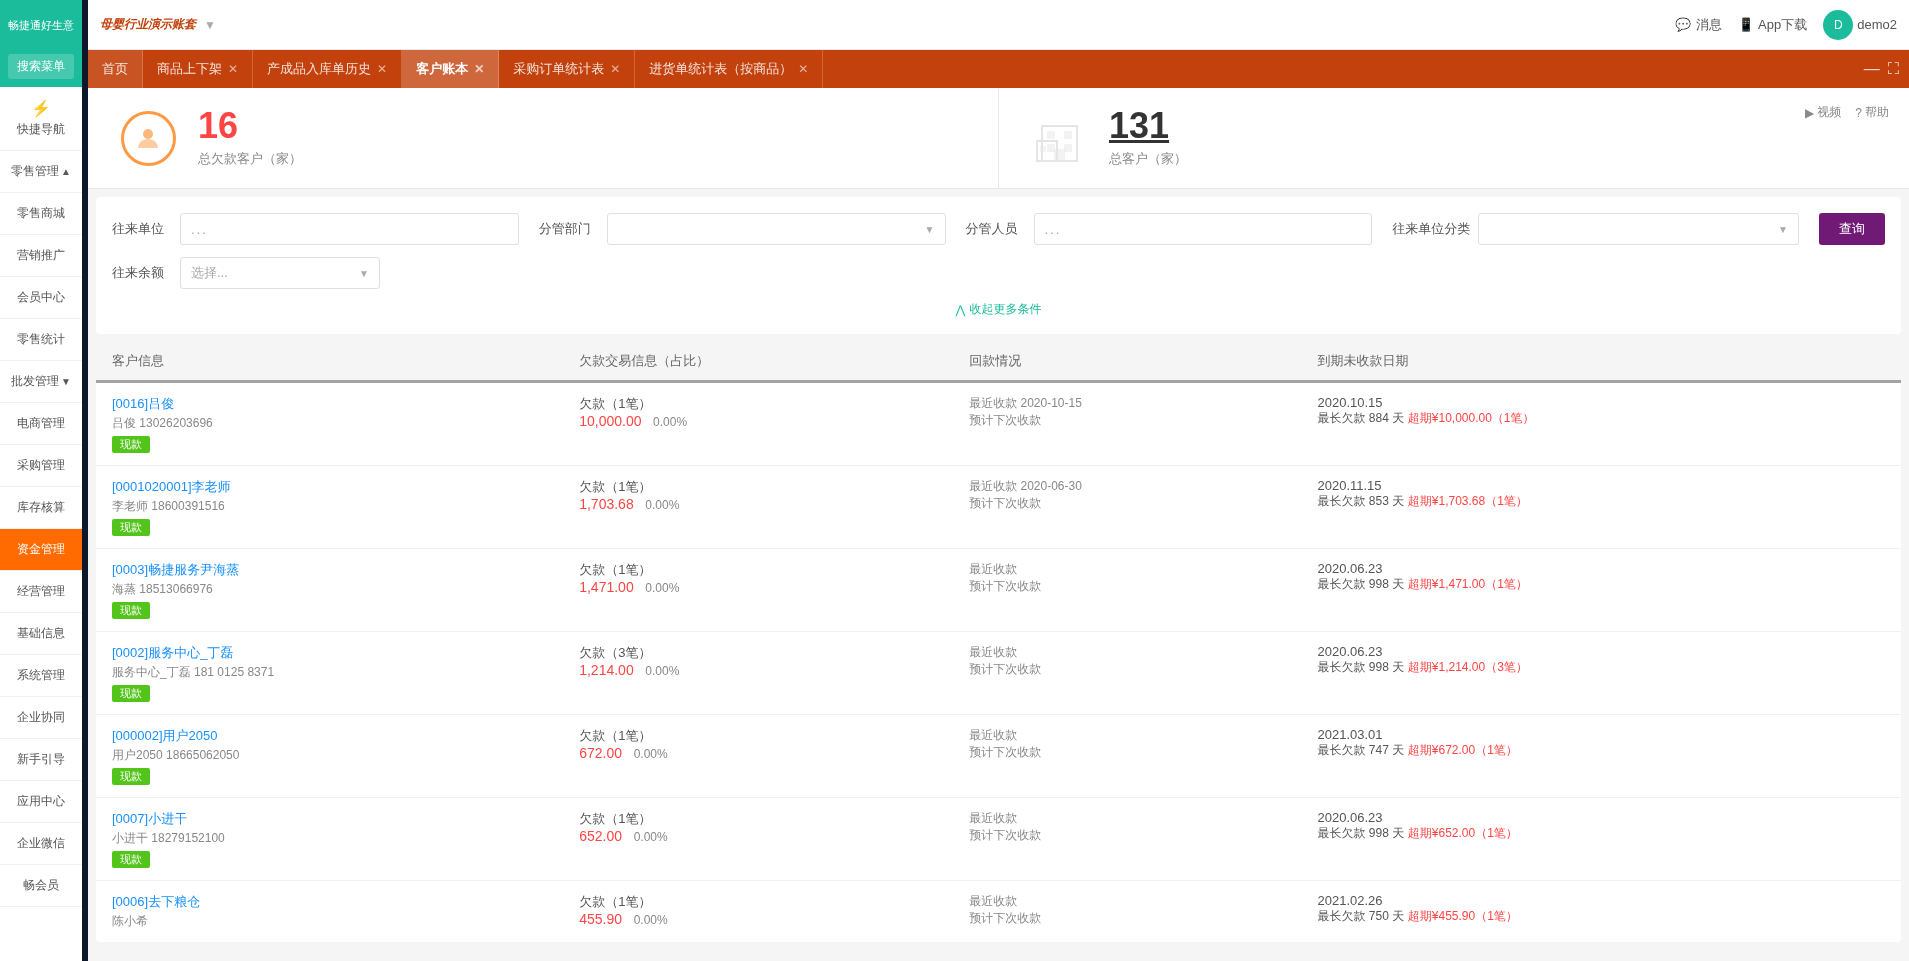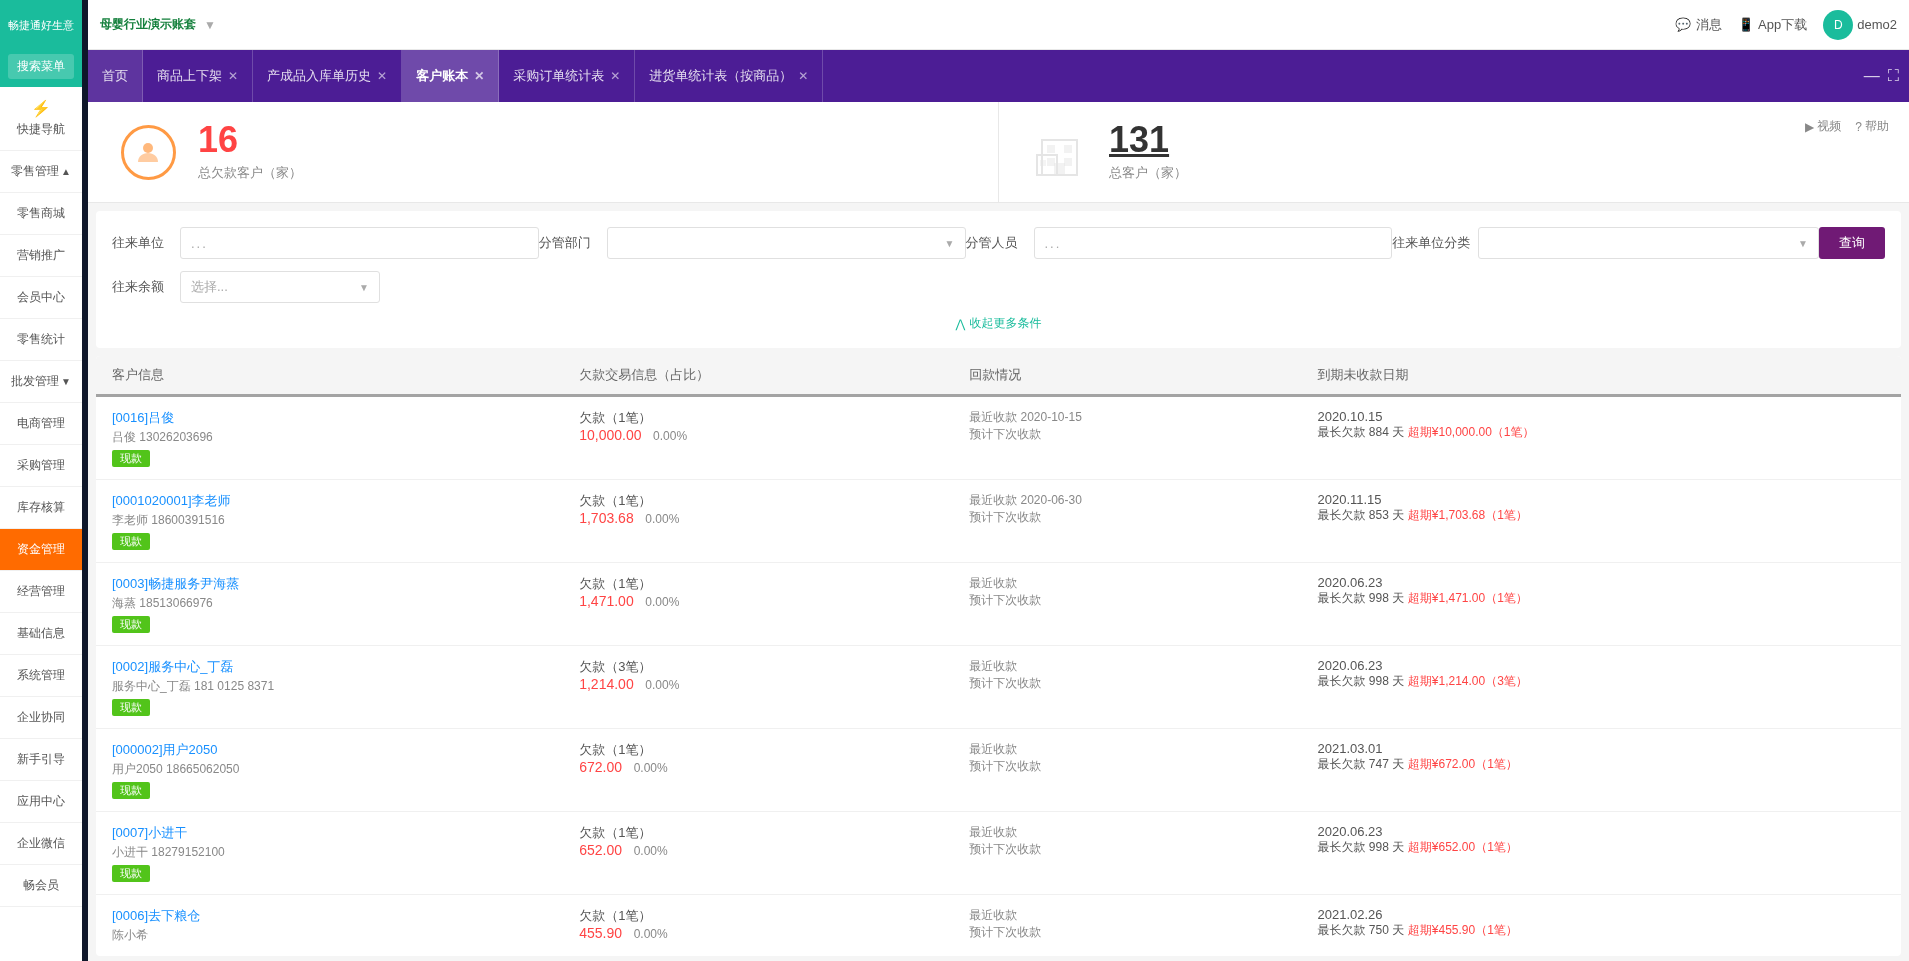--- a/index.html
+++ b/index.html
@@ -20,21 +20,21 @@
     .main { flex: 1; display: flex; flex-direction: column; overflow: hidden; }
 
     
     .topbar { background: #fff; border-bottom: 1px solid #e8e8e8; display: flex; align-items: center; justify-content: space-between; padding: 0 12px; height: 50px; flex-shrink: 0; }
     .topbar-left { display: flex; align-items: center; gap: 8px; font-size: 12px; color: #666; }
     .topbar-right { display: flex; align-items: center; gap: 16px; font-size: 13px; color: #555; }
     .topbar-right-item { display: flex; align-items: center; gap: 4px; cursor: pointer; }
     .user-avatar { width: 30px; height: 30px; border-radius: 50%; background: #1abc9c; display: flex; align-items: center; justify-content: center; color: #fff; font-size: 12px; }
 
     
-    .tabs-bar { background: #4c1d95; display: flex; align-items: center; height: 52px; flex-shrink: 0; overflow-x: auto; }
+    .tabs-bar { background: #c2410c; display: flex; align-items: center; height: 38px; flex-shrink: 0; overflow-x: auto; }
     .tab { display: flex; align-items: center; padding: 0 14px; height: 100%; font-size: 13px; color: rgba(255,255,255,0.85); cursor: pointer; white-space: nowrap; gap: 6px; border-right: 1px solid rgba(255,255,255,0.2); }
     .tab.active { background: rgba(255,255,255,0.2); color: #fff; font-weight: bold; }
     .tab:first-child { background: rgba(255,255,255,0.1); }
     .tab-close { font-size: 12px; opacity: 0.7; }
     .tabs-spacer { flex: 1; }
     .tabs-actions { display: flex; align-items: center; padding: 0 8px; gap: 4px; }
     .tabs-action-btn { color: rgba(255,255,255,0.8); cursor: pointer; font-size: 16px; padding: 2px; }
 
     
     .content { flex: 1; overflow-y: auto; background: #f5f5f5; }
@@ -48,21 +48,21 @@
     .stat-icon-circle.orange { border-color: #ff9a44; color: #ff9a44; }
     .stat-icon-circle.pink { border-color: #f0a0c0; color: #f0a0c0; }
     .stat-info { display: flex; flex-direction: column; }
     .stat-number { font-size: 36px; font-weight: bold; color: #ff4444; line-height: 1; }
     .stat-number.negative { color: #ff4444; }
     .stat-number.black { color: #333; font-weight: 900; text-decoration: underline; }
     .stat-label { font-size: 13px; color: #888; margin-top: 6px; }
 
     
     .filter-area { background: #fff; margin: 8px; border-radius: 4px; padding: 16px; }
-    .filter-row { display: flex; align-items: center; margin-bottom: 12px; }
+    .filter-row { display: flex; align-items: center; gap: 20px; margin-bottom: 12px; }
     .filter-item { display: flex; align-items: center; gap: 8px; flex: 1; }
     .filter-label { font-size: 13px; color: #555; white-space: nowrap; min-width: 60px; }
     .filter-input { flex: 1; border: 1px solid #e0e0e0; border-radius: 3px; padding: 6px 10px; font-size: 13px; display: flex; align-items: center; justify-content: space-between; cursor: pointer; background: #fff; min-height: 32px; }
     .filter-dots { color: #aaa; letter-spacing: 2px; }
     .filter-arrow { color: #aaa; font-size: 10px; }
     .filter-collapse { text-align: center; color: #1abc9c; font-size: 12px; cursor: pointer; margin-top: 4px; display: flex; align-items: center; justify-content: center; gap: 4px; }
     .search-btn { background: #701a75; color: #fff; border: none; padding: 7px 20px; border-radius: 3px; font-size: 13px; cursor: pointer; white-space: nowrap; }
 
     
     .results-bar { display: flex; align-items: center; justify-content: space-between; padding: 8px 16px; background: #f9f9f9; border-bottom: 1px solid #e8e8e8; margin: 0 8px; }
@@ -161,21 +161,21 @@
     <div class="sidebar-item">
       <span>畅会员</span>
     </div>
   </nav>
 </div>
 
 <div class="main">
 
   <div class="topbar">
     <div class="topbar-left">
-      <span style="color:#15803d;font-weight:bold;">母婴行业演示账套</span>
+      <span style="color:#c2410c;font-weight:bold;font-style:italic;">母婴行业演示账套</span>
       <span style="color:#aaa;">▼</span>
     </div>
     <div class="topbar-right">
       <div class="topbar-right-item">
         <span>💬</span>
         <span>消息</span>
       </div>
       <div class="topbar-right-item">
         <span>📱</span>
         <span>App下载</span>

